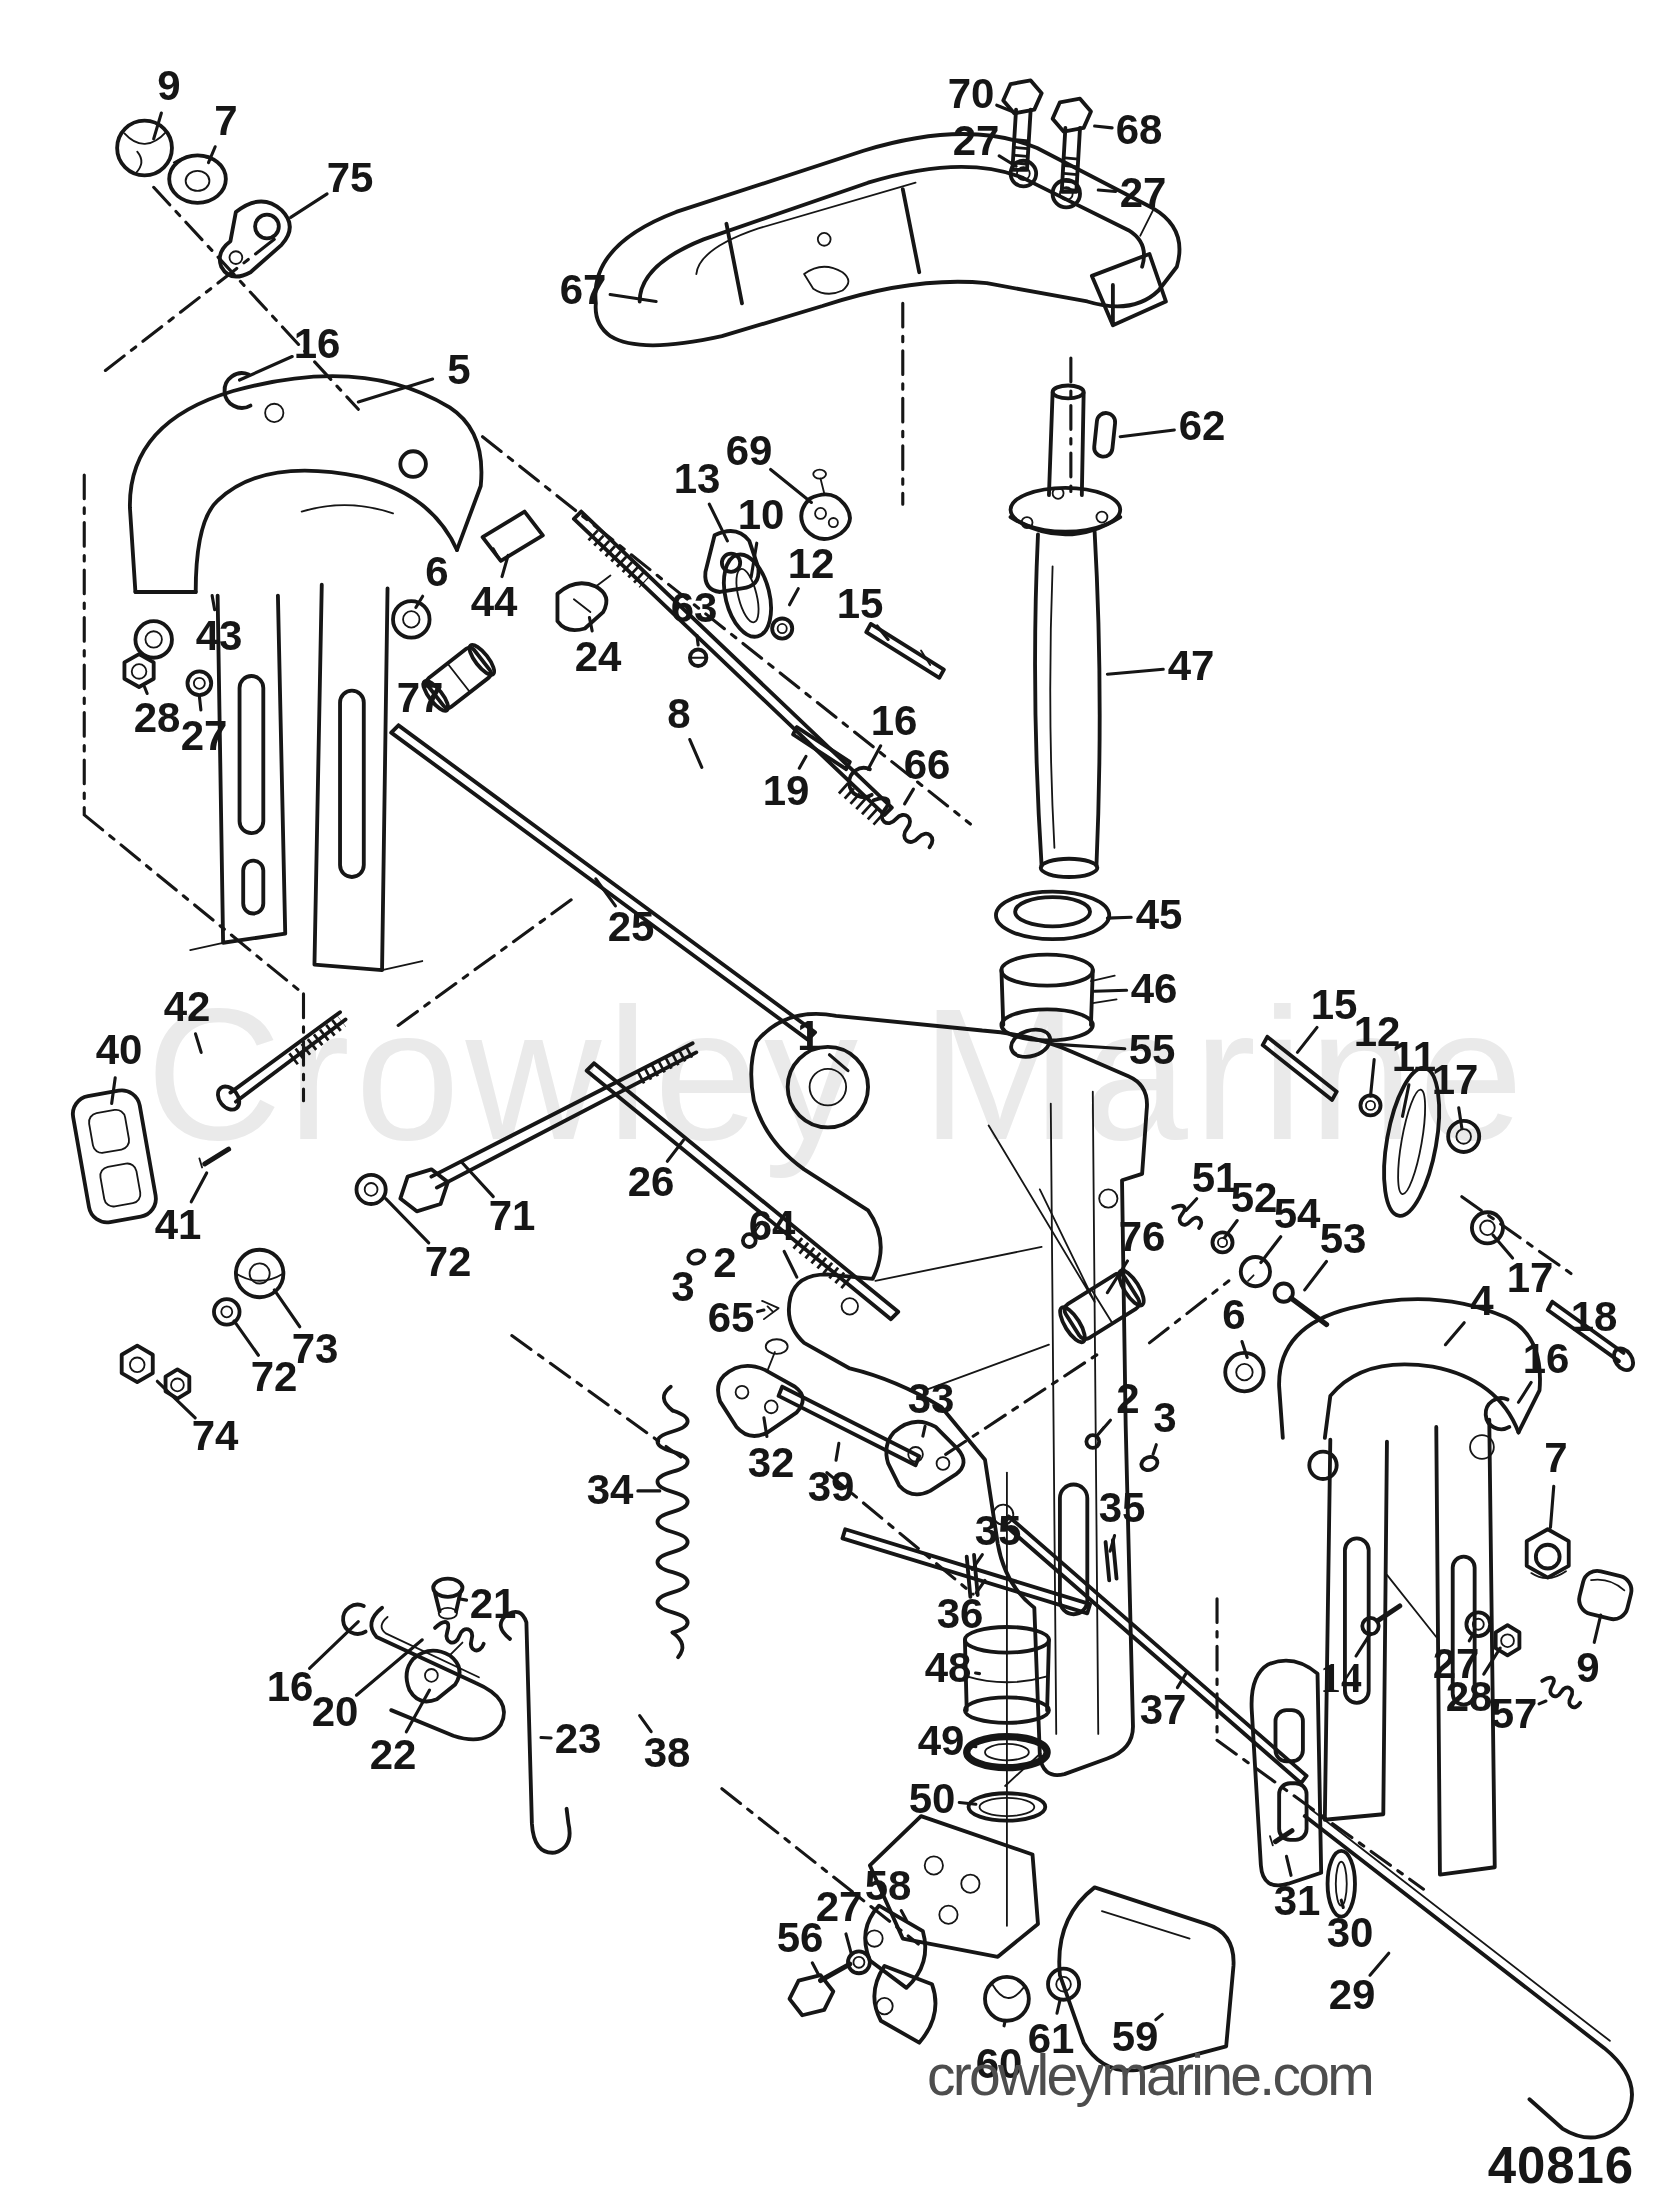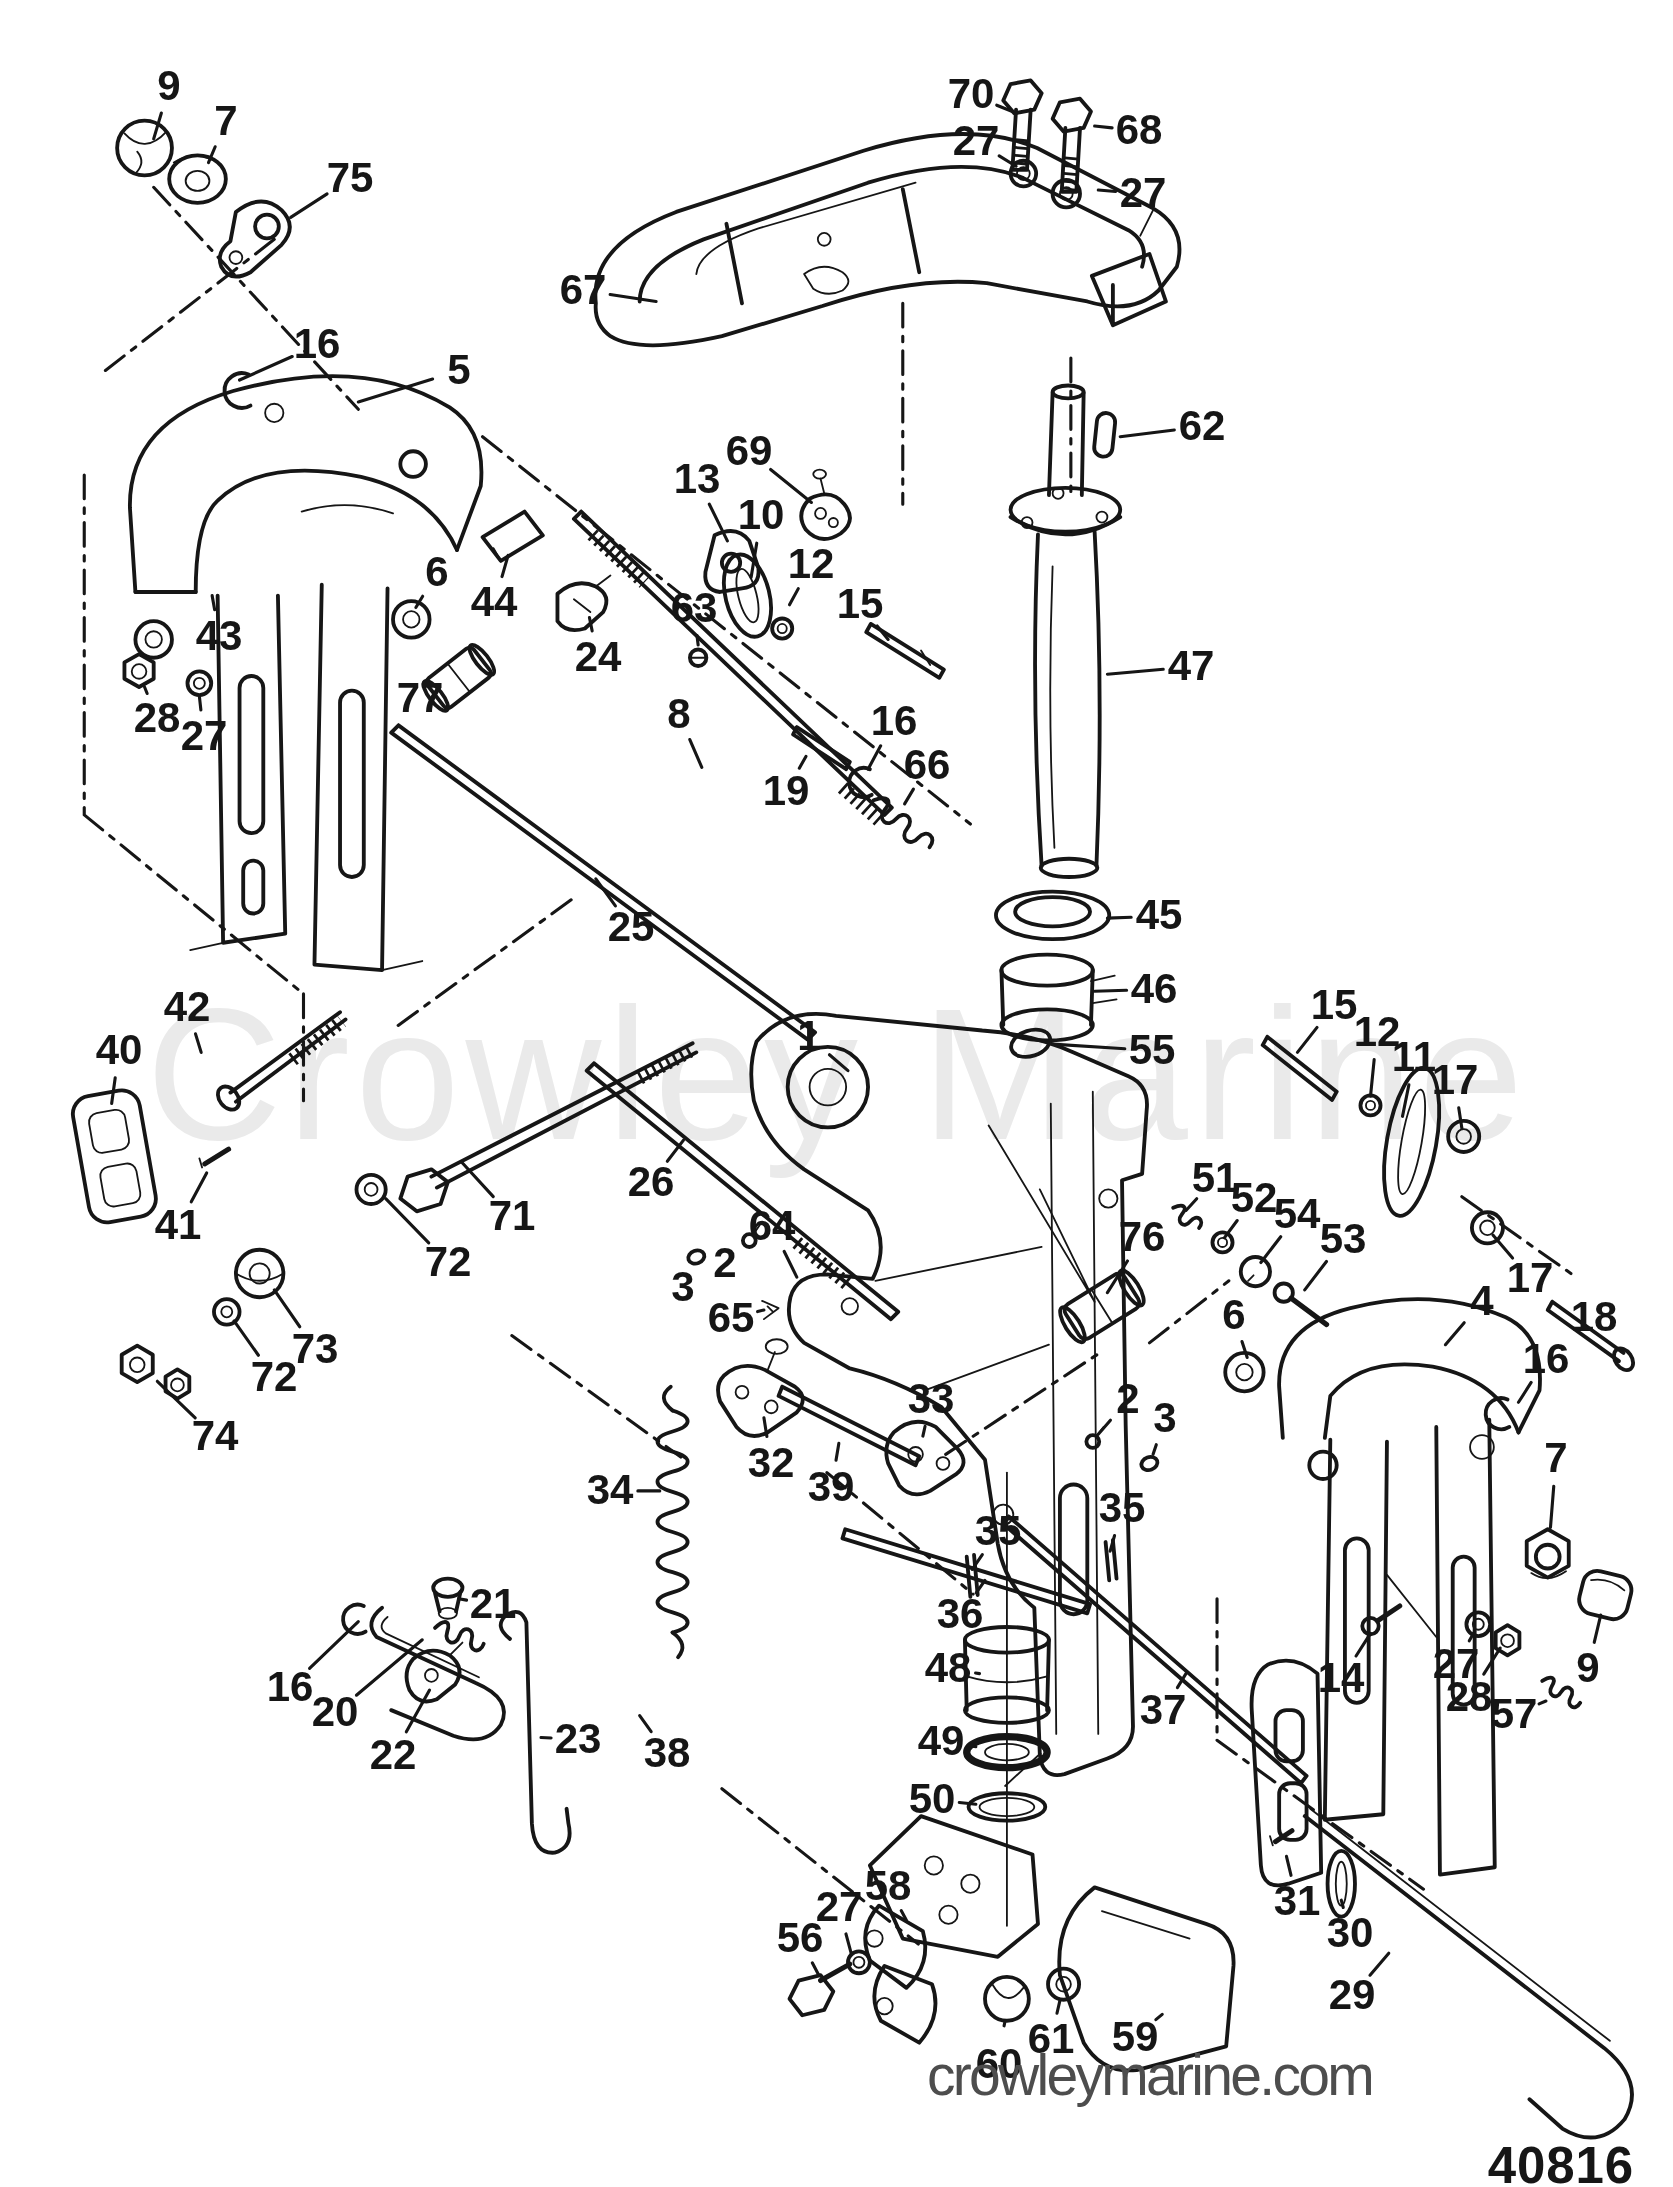--- a/index.html
+++ b/index.html
@@ -506,21 +506,21 @@
       <div class="callout" style="left: 931px; top: 1400px;">33</div>
       <div class="callout" style="left: 1128px; top: 1400px;">2</div>
       <div class="callout" style="left: 1165px; top: 1419px;">3</div>
       <div class="callout" style="left: 771px; top: 1464px;">32</div>
       <div class="callout" style="left: 831px; top: 1488px;">39</div>
       <div class="callout" style="left: 610px; top: 1491px;">34</div>
       <div class="callout" style="left: 998px; top: 1532px;">35</div>
       <div class="callout" style="left: 1122px; top: 1509px;">35</div>
       <div class="callout" style="left: 960px; top: 1615px;">36</div>
       <div class="callout" style="left: 1163px; top: 1711px; text-align: center;">37</div>
-      <div class="callout" style="left: 1341px; top: 1679px;">14</div>
+      <div class="callout" style="left: 1341px; top: 1679px; font-family: Liberation Serif, serif;">14</div>
       <div class="callout" style="left: 948px; top: 1669px;">48</div>
       <div class="callout" style="left: 941px; top: 1742px;">49</div>
       <div class="callout" style="left: 932px; top: 1800px;">50</div>
       <div class="callout" style="left: 578px; top: 1740px;">23</div>
       <div class="callout" style="left: 667px; top: 1754px; text-align: center;">38</div>
       <div class="callout" style="left: 493px; top: 1605px;">21</div>
       <div class="callout" style="left: 290px; top: 1688px;">16</div>
       <div class="callout" style="left: 335px; top: 1713px;">20</div>
       <div class="callout" style="left: 393px; top: 1756px;">22</div>
       <div class="callout" style="left: 1456px; top: 1665px;">27</div>

